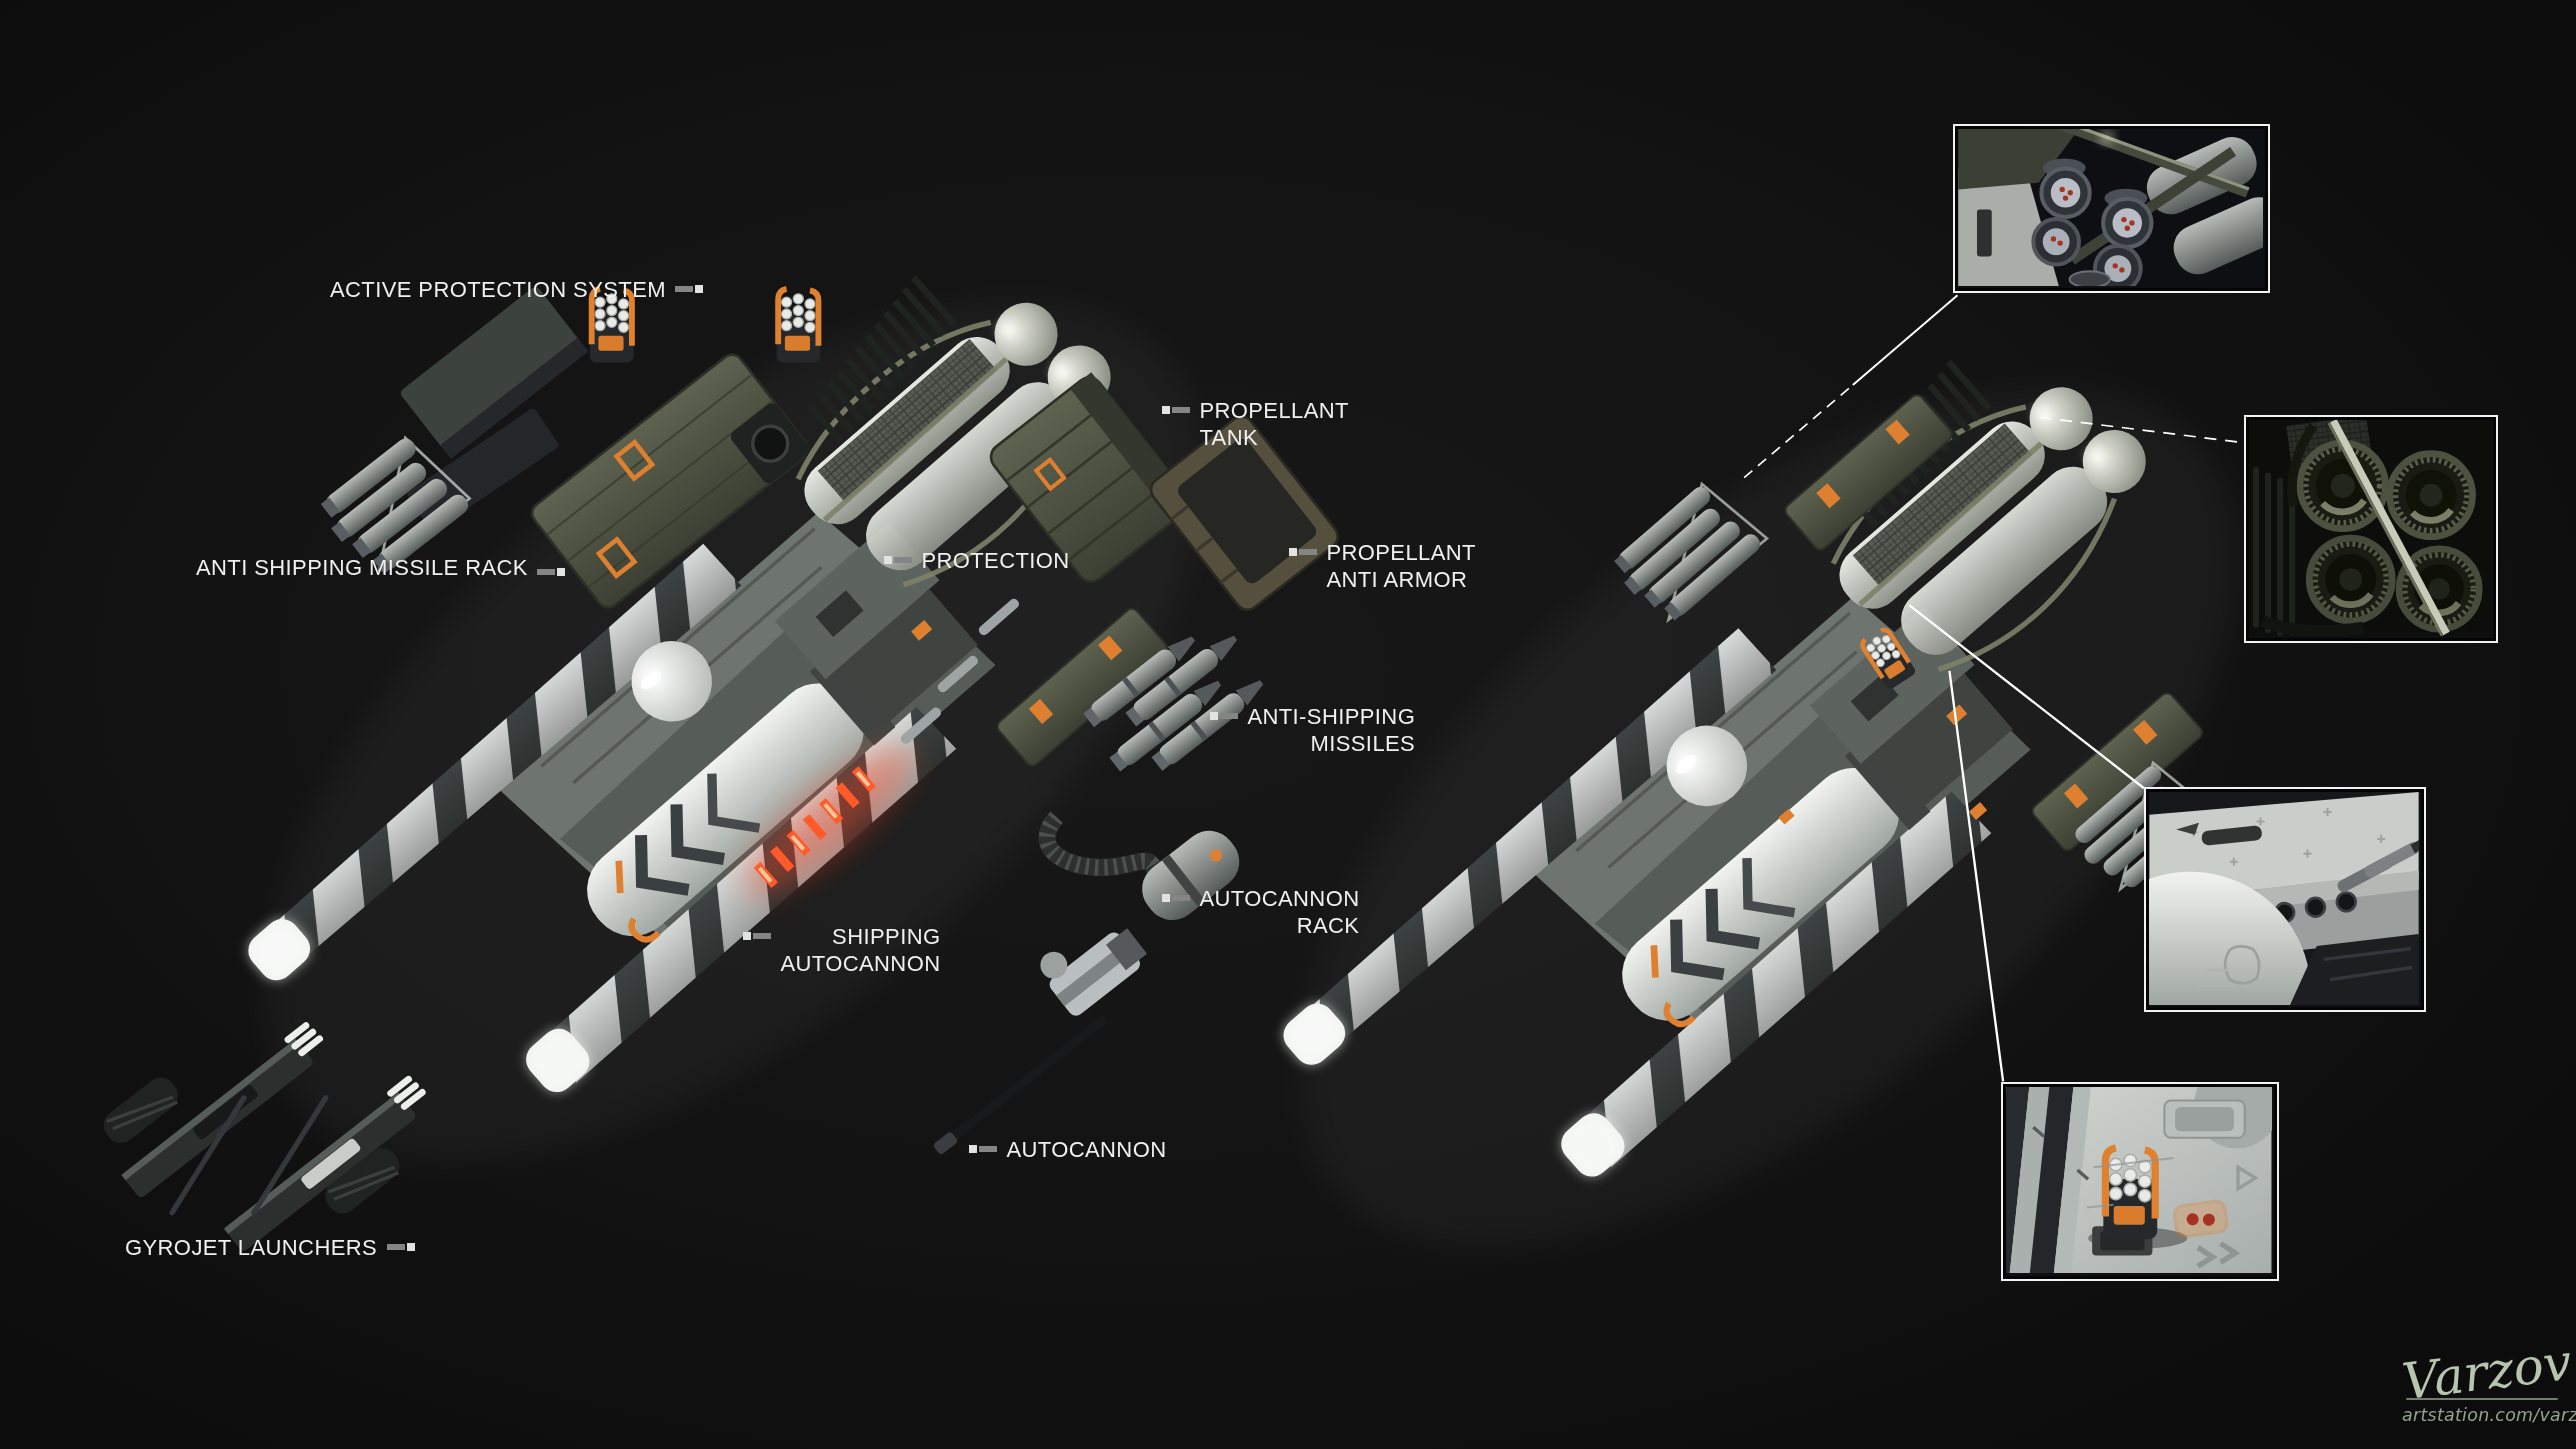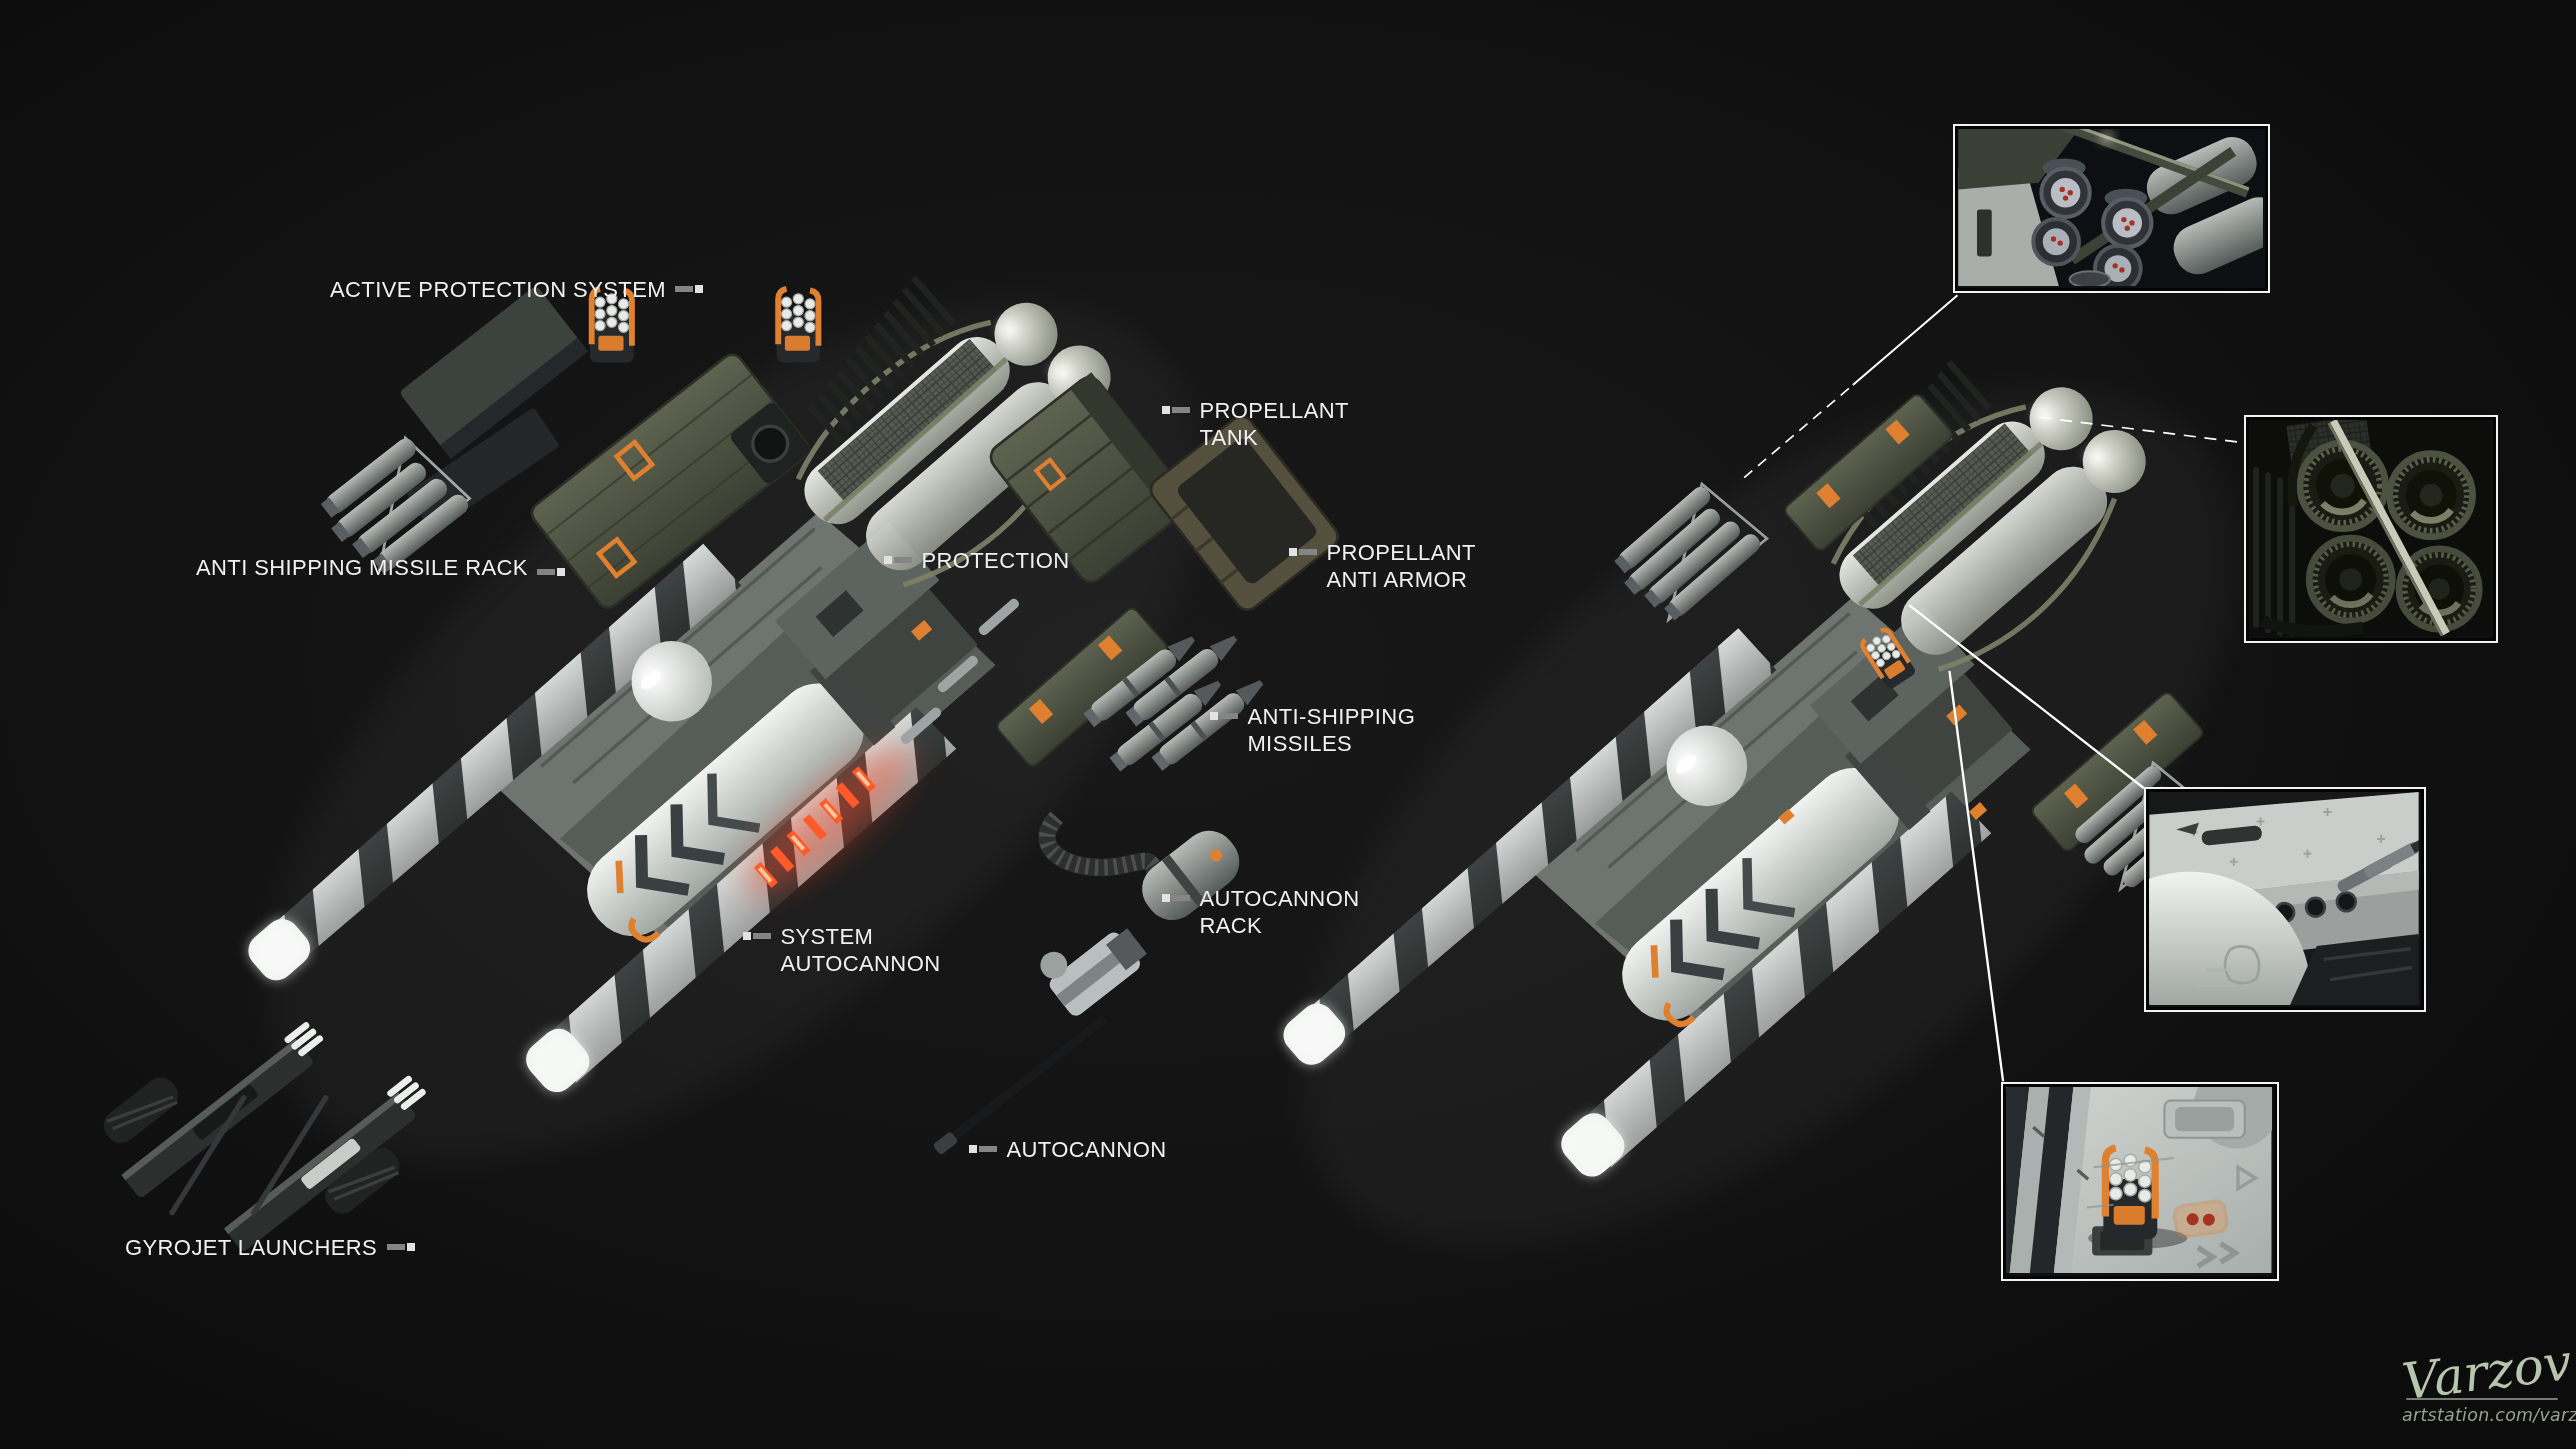--- a/index.html
+++ b/index.html
@@ -3,21 +3,21 @@
 <meta charset="utf-8">
 <style>
   html,body{margin:0;padding:0;width:2576px;height:1449px;overflow:hidden;background:#0d0d0d;}
   #stage{position:relative;width:2576px;height:1449px;
     background:radial-gradient(ellipse 1744px 1006px at 44% 46%, #181818 0%, #131313 55%, #0c0c0c 100%);
     font-family:"Liberation Sans",sans-serif;}
   #scene{position:absolute;left:0;top:0;}
   .label{position:absolute;display:flex;gap:9.4px;align-items:flex-start;color:#f0f0f0;
     font-size:22px;line-height:27px;letter-spacing:0.4px;white-space:nowrap;}
   .label .txt{display:flex;flex-direction:column;}
-  .label .txt.center{align-items:flex-start;}
+  .label .txt.center{align-items:flex-end;}
   .arrow{display:flex;align-items:center;gap:2px;margin-top:9.4px;}
   .arrow .bar{display:block;width:18px;height:6px;background:#858585;}
   .arrow .tip{display:block;width:8px;height:8px;background:#e2e2e2;}
   .inset{position:absolute;border:2.7px solid #f2f2f2;background:#050505;padding:3.4px;box-sizing:border-box;}
   .inset .inner{width:100%;height:100%;background:#0e0f11;overflow:hidden;position:relative;}
   .inset svg{display:block;}
   #signature{position:absolute;left:2402px;top:1347px;width:168px;text-align:center;color:#b7c4ae;}
   #sig-name{font-family:"DejaVu Serif",serif;font-style:italic;font-size:50px;line-height:50px;
     transform:rotate(-7deg);display:inline-block;}
   #sig-url{font-family:"DejaVu Sans",sans-serif;font-style:italic;font-size:17.4px;color:#96a390;
@@ -569,21 +569,21 @@
       </span>
     <span class="txt">PROTECTION</span>
   </div>
 
   <div class="label" style="left:743px;top:923px;">
     <span class="arrow">
         <i class="tip"></i>
         <i class="bar"></i>
       </span>
     <span class="txt center">
-      <span>SYSTEM</span>
+      <span>SHIPPING</span>
       <span>AUTOCANNON</span>
     </span>
   </div>
 
   <div class="label" style="left:125px;top:1234px;">
     <span class="txt">GYROJET LAUNCHERS</span>
     <span class="arrow">
         <i class="bar"></i>
         <i class="tip"></i>
       </span>

